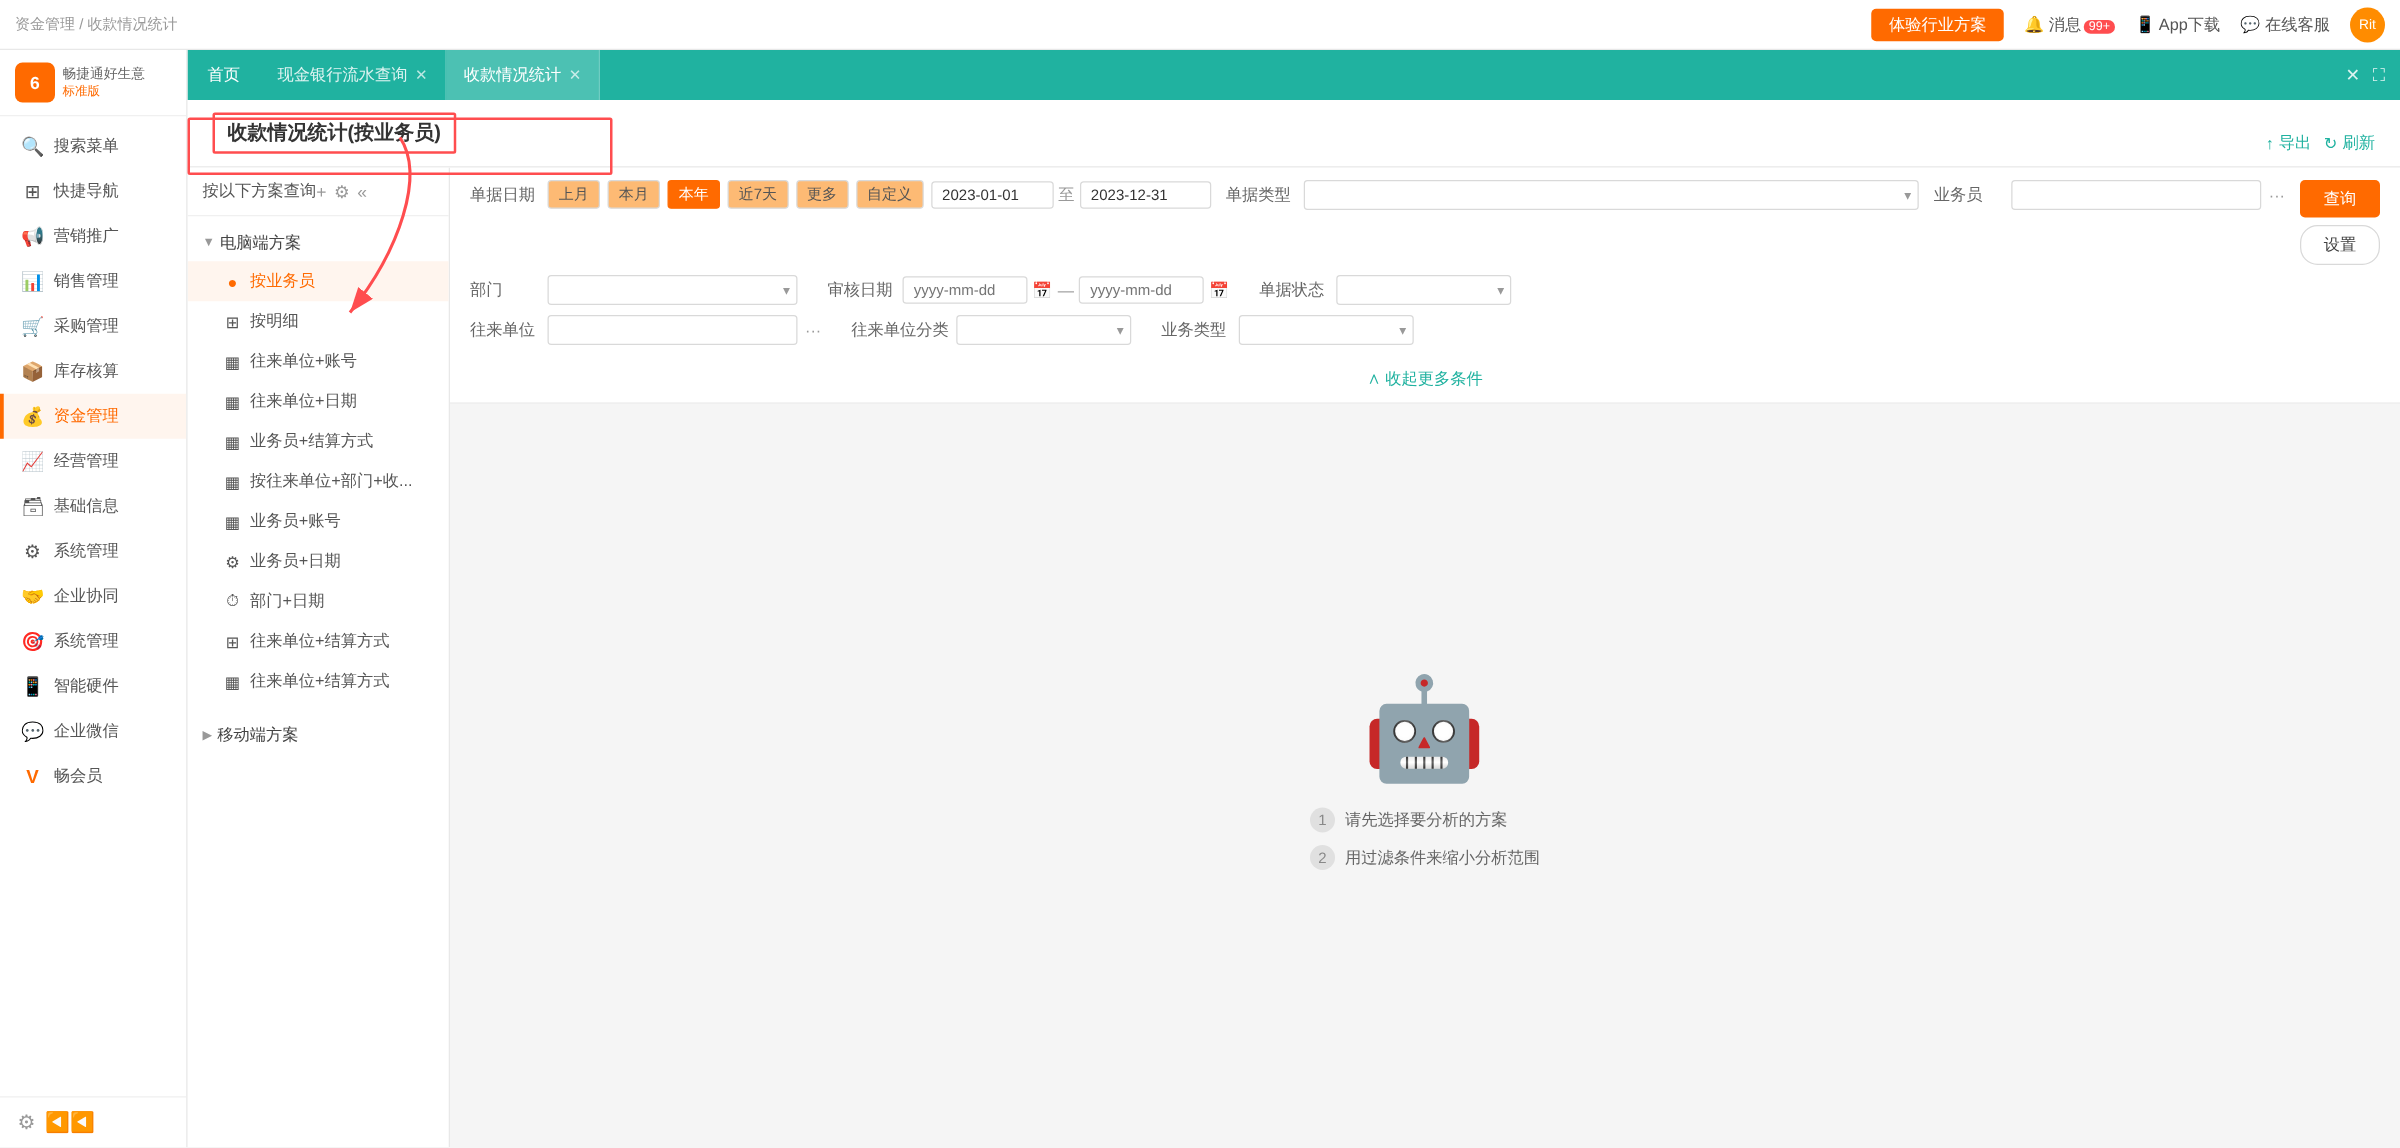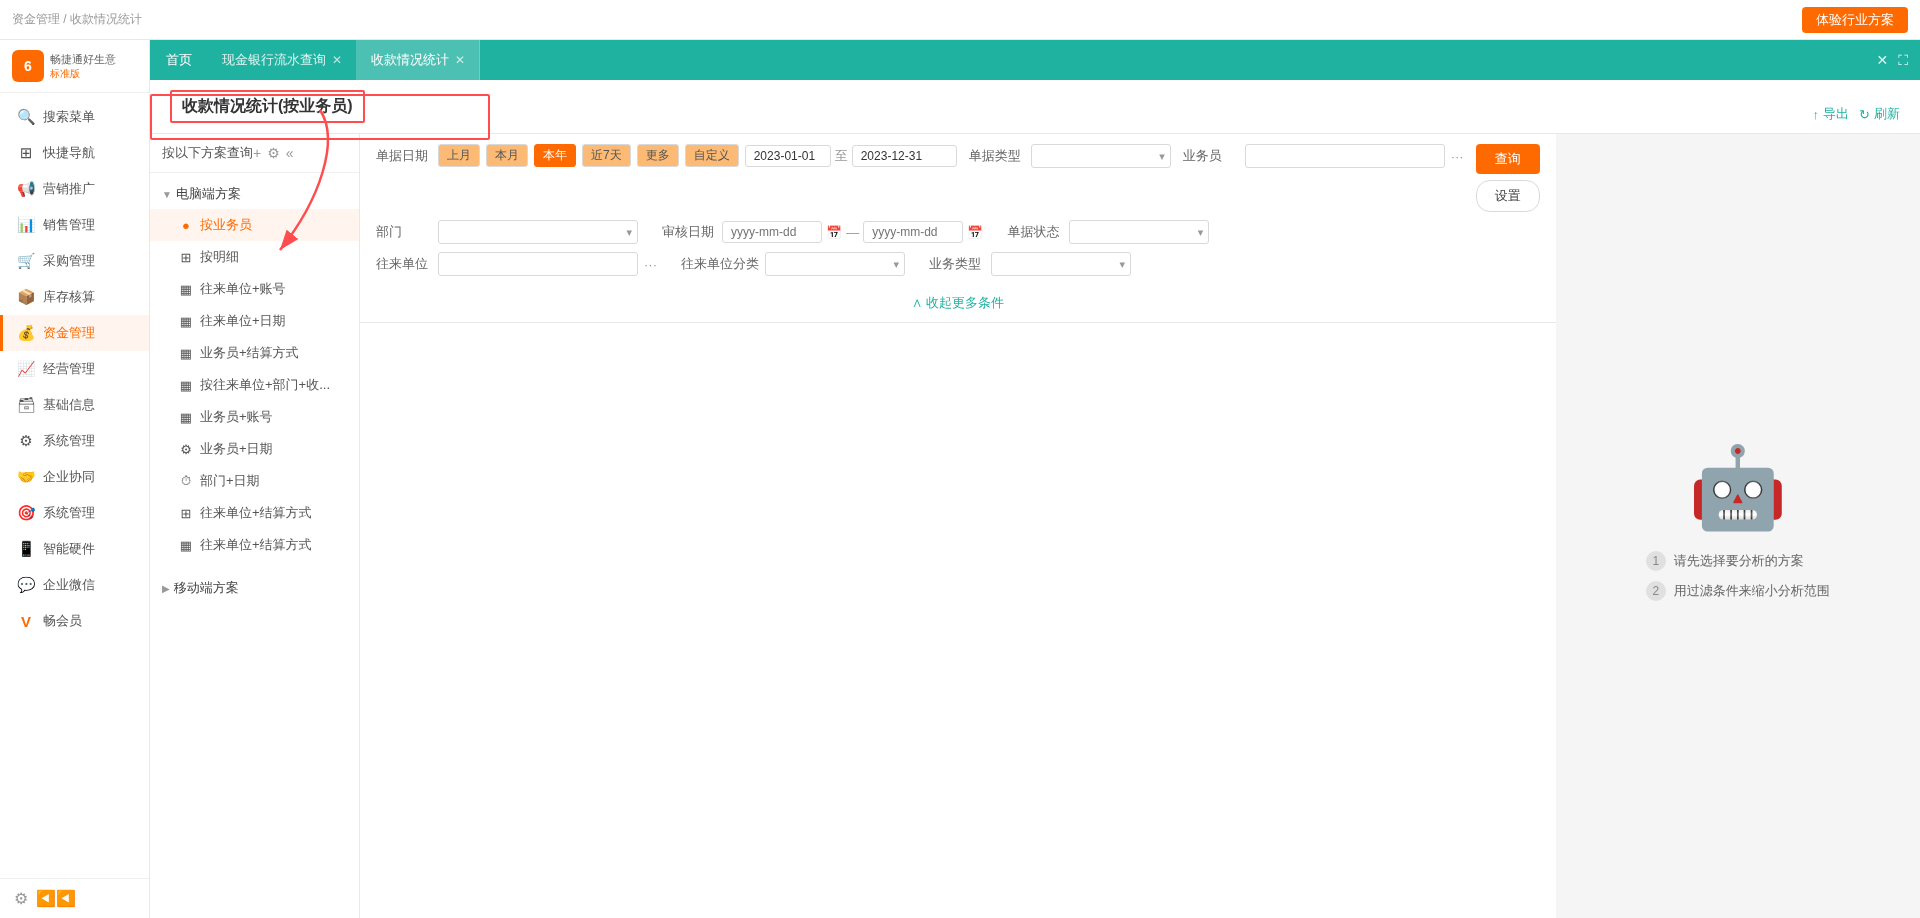--- a/index.html
+++ b/index.html
@@ -88,20 +88,32 @@
 <body>
 
 <div style="display:flex; flex-direction:column; height:918px; overflow:hidden;">
 
   <div class="top-bar">
     <div class="top-bar-left">
       <span class="top-bar-breadcrumb">资金管理 / 收款情况统计</span>
     </div>
     <div class="top-bar-right">
       <button class="top-bar-trial-btn">体验行业方案</button>
+      <div class="top-bar-icons">
+        <span>
+          🔔 <span>消息</span><span class="badge">99+</span>
+        </span>
+        <span>
+          📱 <span>App下载</span>
+        </span>
+        <span>
+          💬 <span>在线客服</span>
+        </span>
+        <span class="user-avatar">Rit</span>
+      </div>
     </div>
   </div>
 
   <div class="main-layout" style="flex:1; overflow:hidden;">
 
     <div class="sidebar">
       <div>
         <div class="sidebar-logo">
           <div class="logo-icon">6</div>
           <div class="logo-text">
@@ -274,36 +286,36 @@
           </div>
 
           <div class="tree-section">
             <div class="tree-section-title">
               <span class="tree-arrow">▶</span>
               <span>移动端方案</span>
             </div>
           </div>
         </div>
 
-        <div style="flex:1; display:flex; flex-direction:row; overflow:hidden;">
+        <div style="flex:1; display:flex; flex-direction:column; overflow:hidden;">
 
           <div class="content-filter-wrapper">
 
             <div style="padding: 10px 16px 0 16px; display:flex; align-items:flex-start; gap:12px;">
 
               <div style="display:flex; align-items:center; gap:6px; flex-wrap:wrap;">
                 <span class="filter-label">单据日期</span>
                 <span class="date-quick-btn">上月</span>
                 <span class="date-quick-btn">本月</span>
                 <span class="date-quick-btn active">本年</span>
                 <span class="date-quick-btn">近7天</span>
                 <span class="date-quick-btn">更多</span>
                 <span class="date-quick-btn">自定义</span>
                 <div style="display:flex; align-items:center; gap:4px;">
-                  <input class="date-input" value="2023-01-01" readonly="" style="width: 86px;">
+                  <input class="date-input" value="2023-01-01" readonly="" style="width: 98px;">
                   <span style="color:#999;">至</span>
                   <input class="date-input" value="2023-12-31" readonly="" style="width: 105px;">
                 </div>
               </div>
 
               <div style="display:flex; align-items:center; gap:6px; flex:1;">
                 <span class="filter-label">单据类型</span>
                 <div class="select-wrapper" style="flex:1;">
                   <select class="filter-select" style="width:100%; min-width:140px;"></select>
                 </div>

